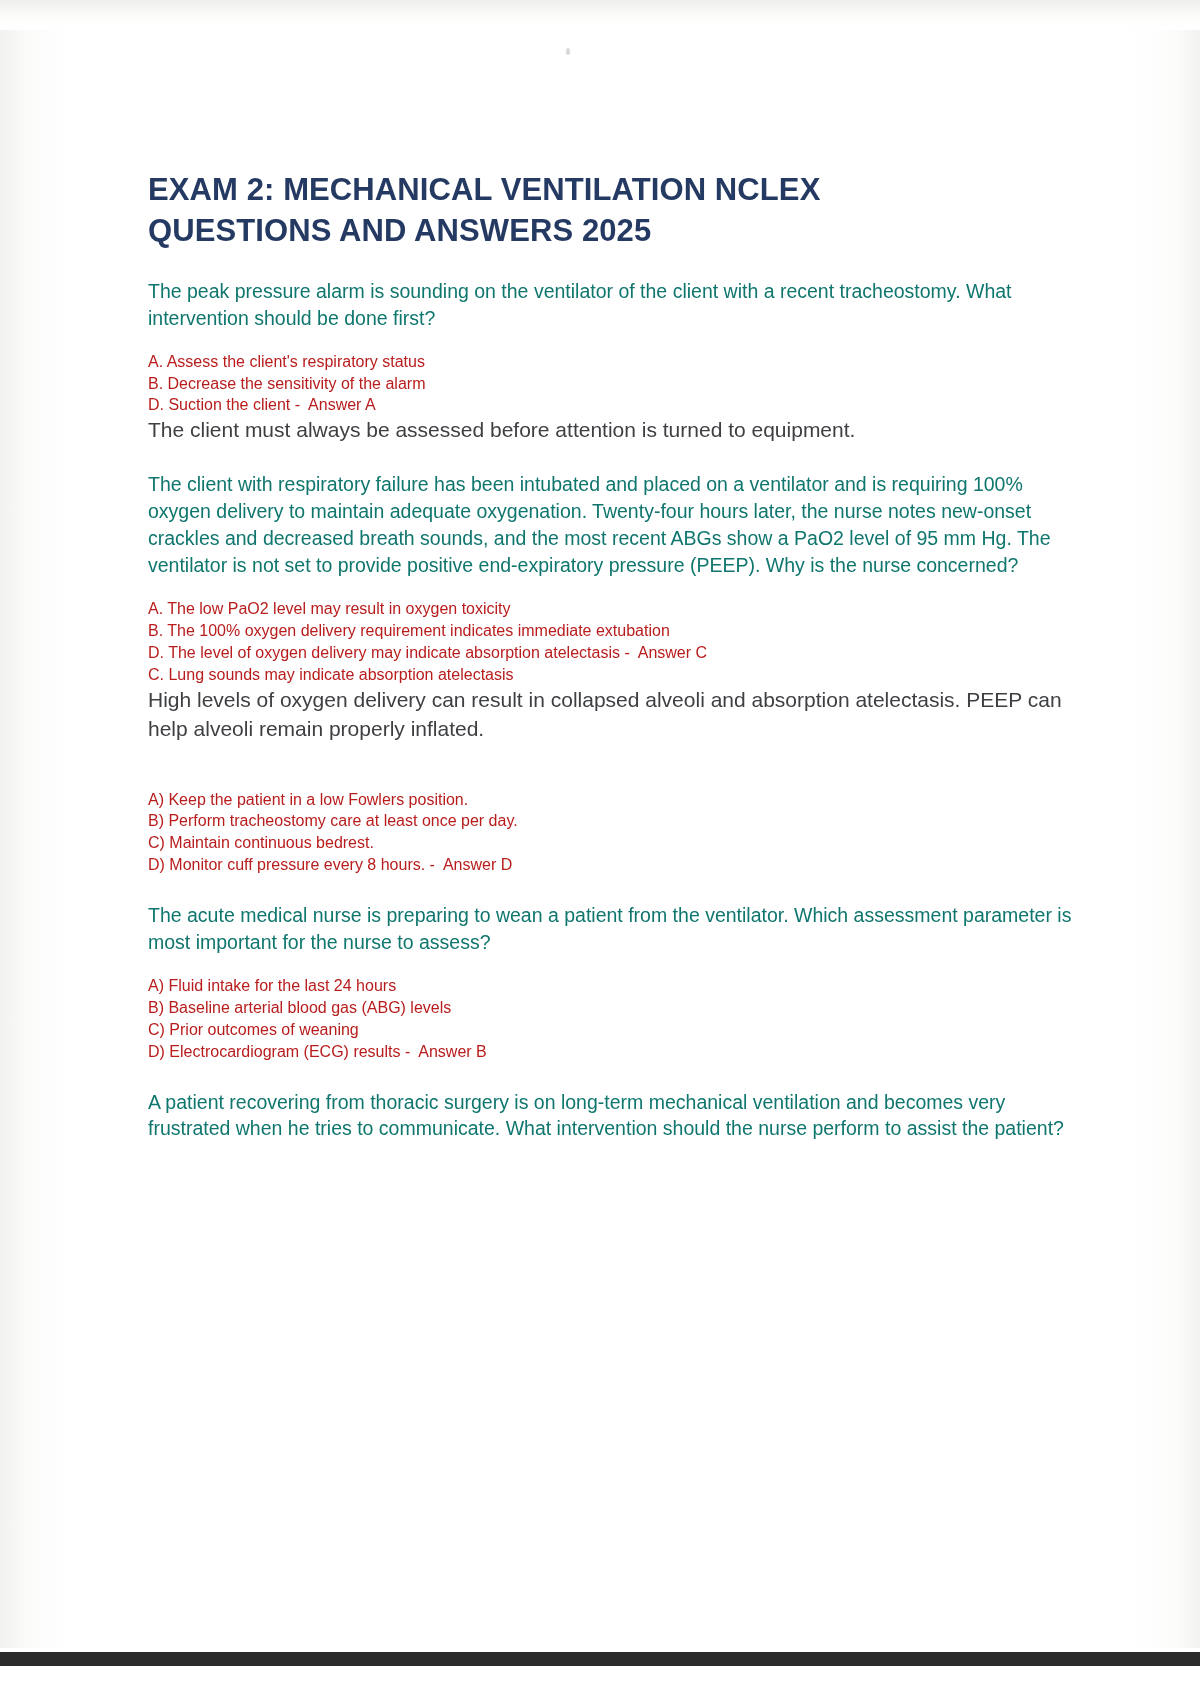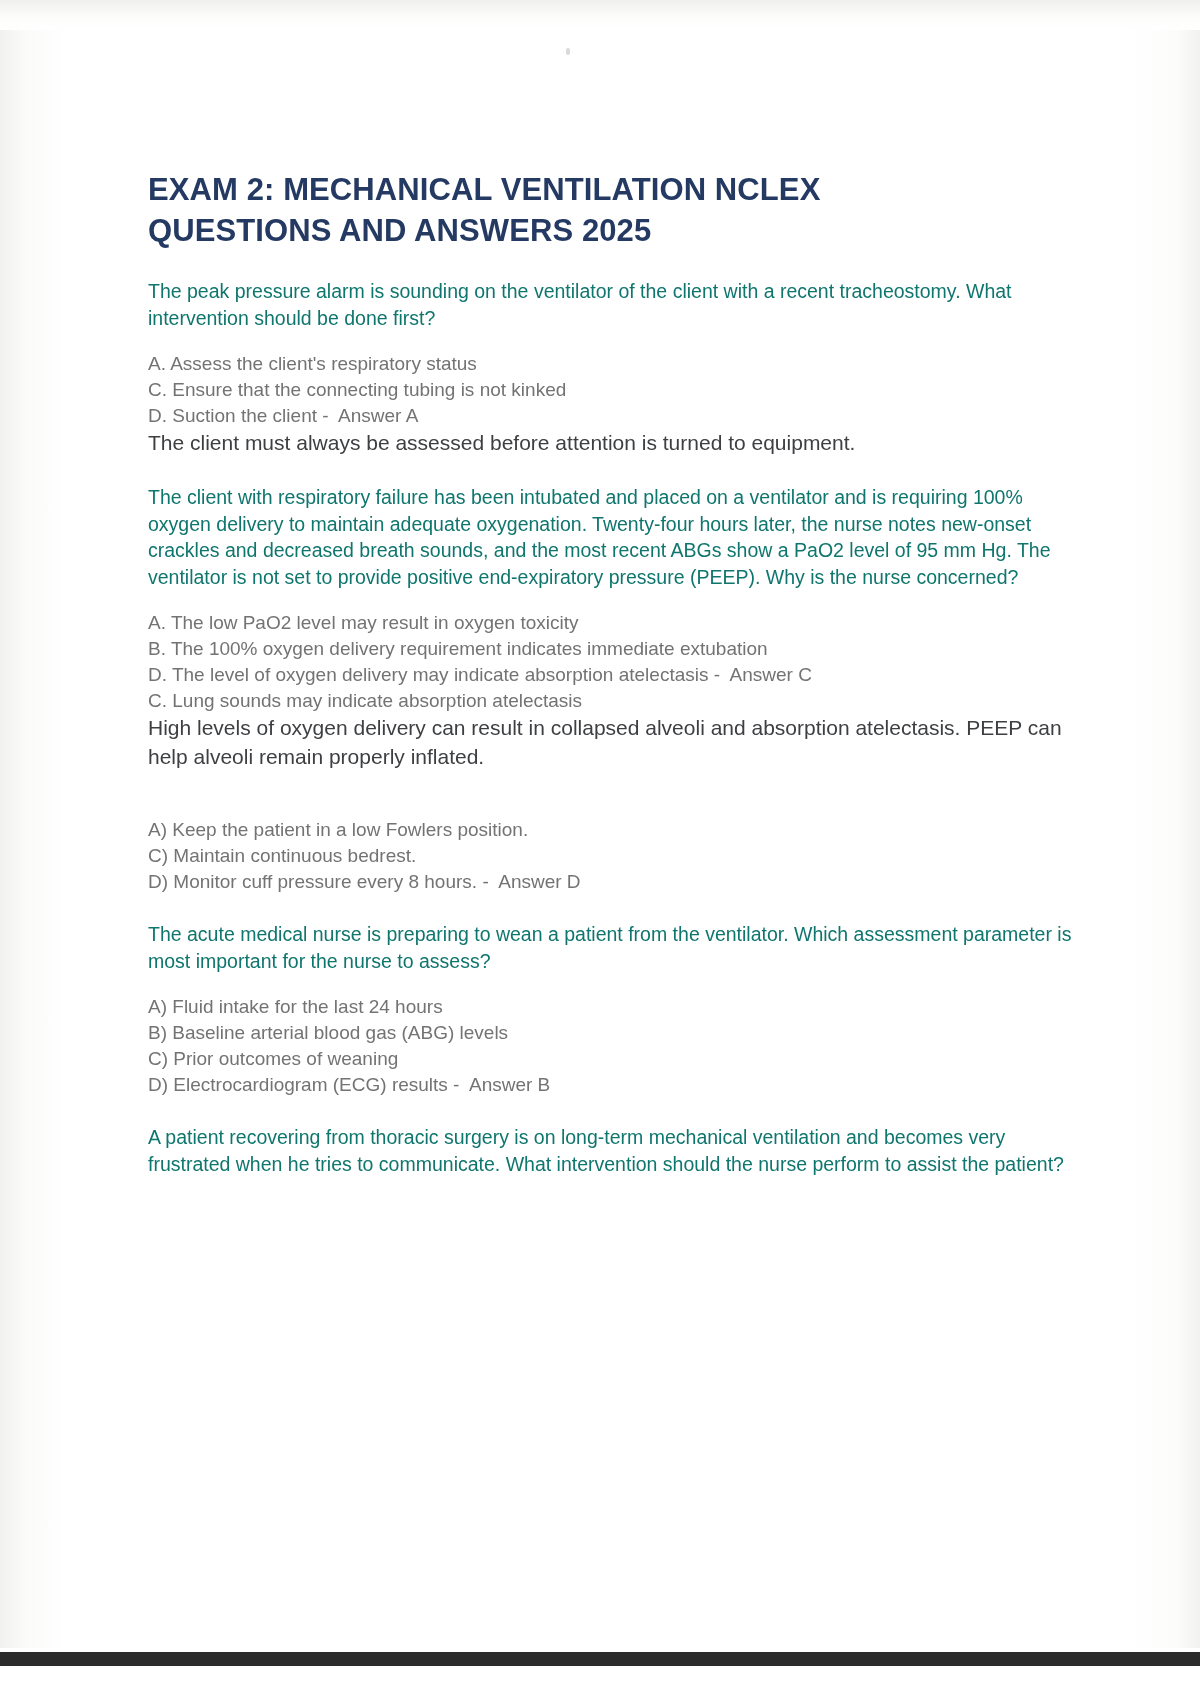--- a/index.html
+++ b/index.html
@@ -97,22 +97,22 @@
     margin: 0;
     text-rendering: optimizeLegibility;
   }
 
   .options {
     margin: 0;
     padding: 0;
     list-style: none;
   }
   .options li {
-    color: #737373;
-    font-size: 19px;
+    color: #b91c1c;
+    font-size: 16px;
     line-height: 1.37;
     margin: 0;
     white-space: pre-wrap;
   }
 
   .explain {
     color: #3d3f42;
     font-size: 21px;
     line-height: 1.38;
     margin: 0;
@@ -134,21 +134,21 @@
     <h1 class="doc-title">
       <span class="line">EXAM 2: MECHANICAL VENTILATION NCLEX</span>
       <span class="line">QUESTIONS AND ANSWERS 2025</span>
     </h1>
 
     <div class="block">
       <p class="para">The peak pressure alarm is sounding on the ventilator of the client with a recent tracheostomy. What intervention should be done first?</p>
       <div class="gap-sm"></div>
       <ul class="options">
         <li>A. Assess the client's respiratory status</li>
-        <li>C. Ensure that the connecting tubing is not kinked</li>
+        <li>B. Decrease the sensitivity of the alarm</li>
         <li>D. Suction the client -  Answer A</li>
       </ul>
       <p class="explain">The client must always be assessed before attention is turned to equipment.</p>
     </div>
 
     <div class="block">
       <p class="para">The client with respiratory failure has been intubated and placed on a ventilator and is requiring 100% oxygen delivery to maintain adequate oxygenation. Twenty-four hours later, the nurse notes new-onset crackles and decreased breath sounds, and the most recent ABGs show a PaO2 level of 95 mm Hg. The ventilator is not set to provide positive end-expiratory pressure (PEEP). Why is the nurse concerned?</p>
       <div class="gap-sm"></div>
       <ul class="options">
         <li>A. The low PaO2 level may result in oxygen toxicity</li>
@@ -156,20 +156,21 @@
         <li>D. The level of oxygen delivery may indicate absorption atelectasis -  Answer C</li>
         <li>C. Lung sounds may indicate absorption atelectasis</li>
       </ul>
       <p class="explain">High levels of oxygen delivery can result in collapsed alveoli and absorption atelectasis. PEEP can help alveoli remain properly inflated.</p>
     </div>
 
     <div class="block">
       <div class="gap-sm"></div>
       <ul class="options">
         <li>A) Keep the patient in a low Fowlers position.</li>
+        <li>B) Perform tracheostomy care at least once per day.</li>
         <li>C) Maintain continuous bedrest.</li>
         <li>D) Monitor cuff pressure every 8 hours. -  Answer D</li>
       </ul>
     </div>
 
     <div class="block">
       <p class="para">The acute medical nurse is preparing to wean a patient from the ventilator. Which assessment parameter is most important for the nurse to assess?</p>
       <div class="gap-sm"></div>
       <ul class="options">
         <li>A) Fluid intake for the last 24 hours</li>

